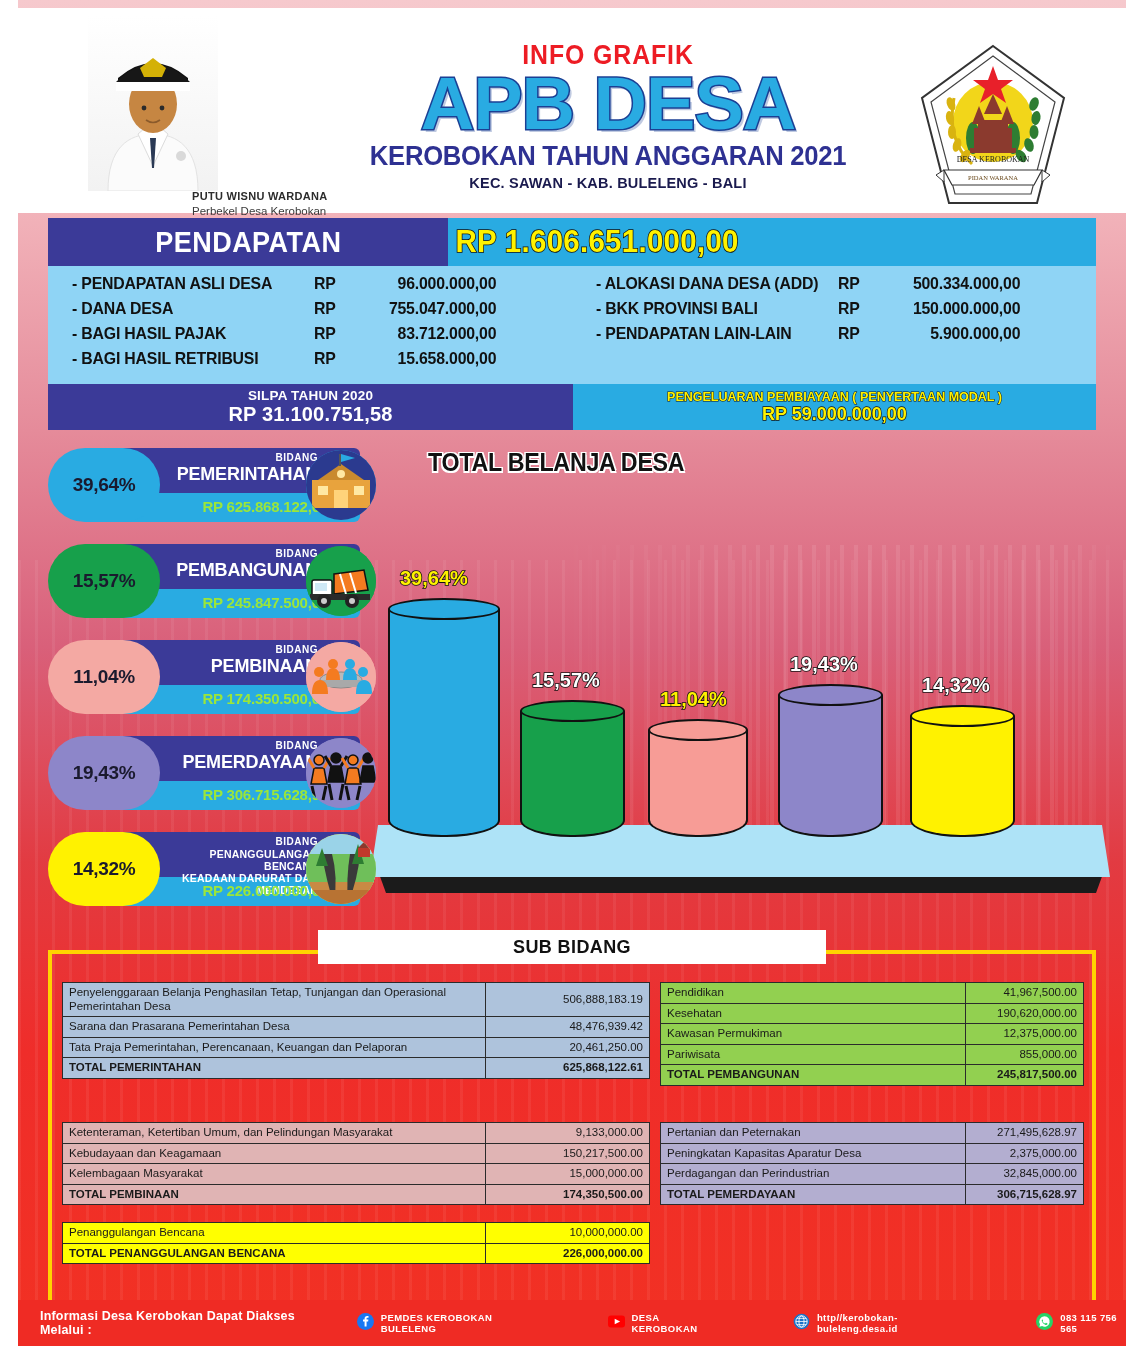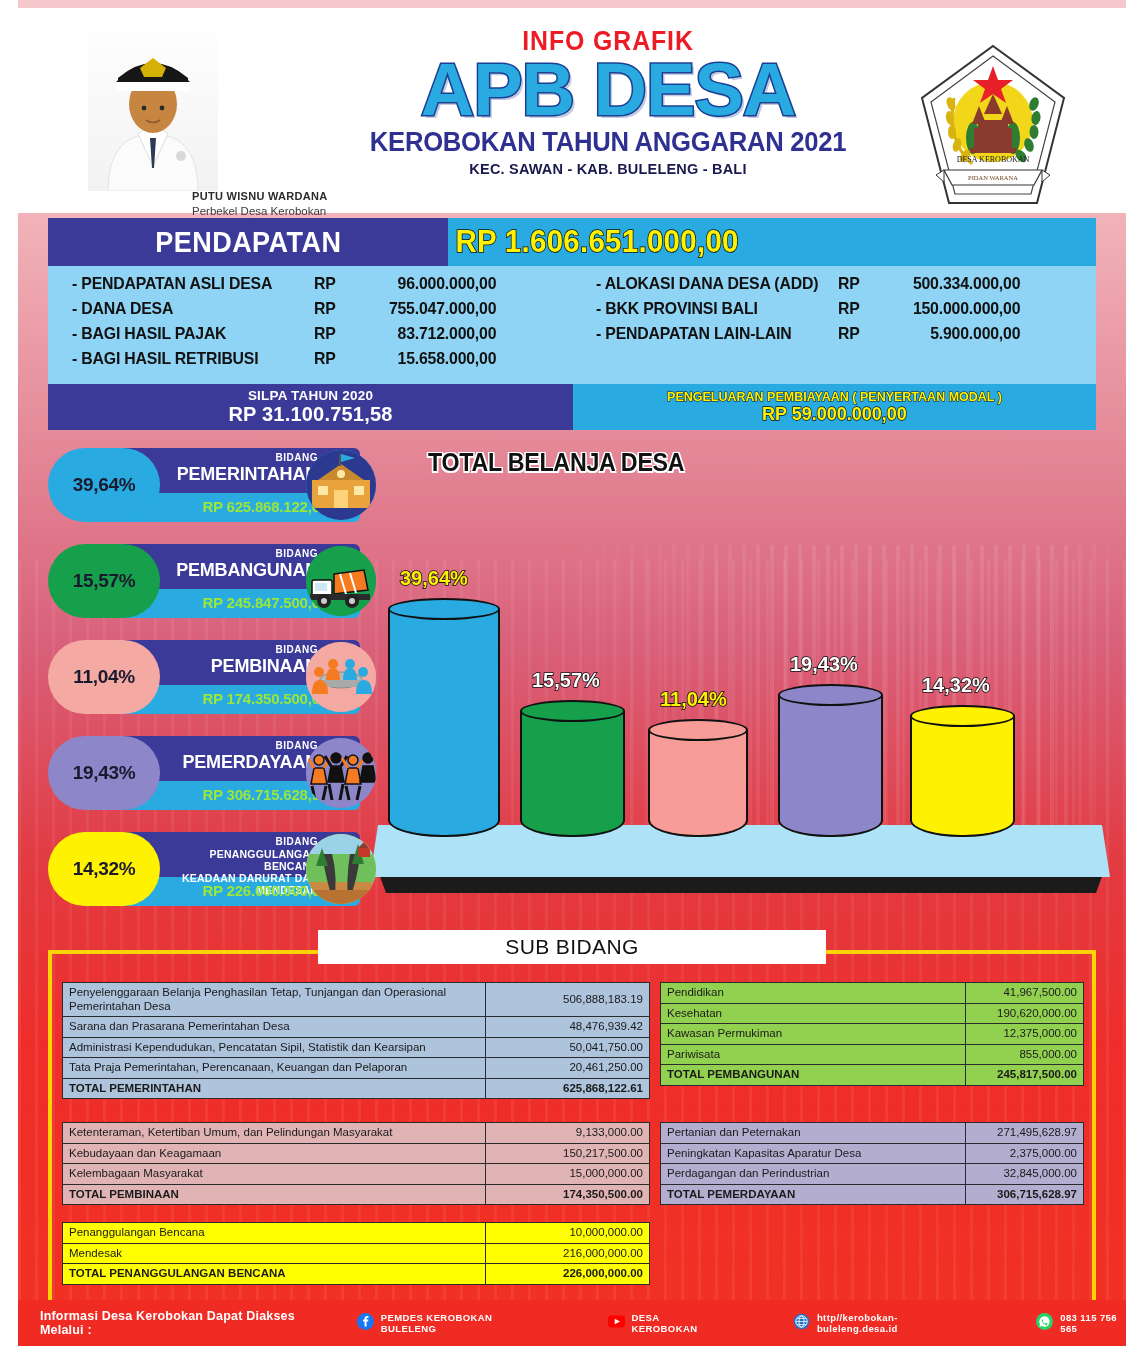--- a/index.html
+++ b/index.html
@@ -17,21 +17,21 @@
       -webkit-mask-image:linear-gradient(to right,transparent,black 40%,black 90%,transparent);
       mask-image:linear-gradient(to right,transparent,black 40%,black 90%,transparent);}
 
   
   .header{position:absolute;left:18px;top:8px;width:1108px;height:205px;background:#ffffff;}
   .photo-wrap{position:absolute;left:50px;top:0px;width:210px;height:205px;}
   .photo-person{position:absolute;left:20px;top:8px;width:130px;height:175px;}
   .cap-head{position:absolute;left:124px;top:182px;font-size:11px;font-weight:bold;letter-spacing:.3px;color:#2c2c2c;white-space:nowrap;}
   .cap-sub{position:absolute;left:124px;top:197px;font-size:11.5px;color:#3a3a3a;white-space:nowrap;}
 
-  .title-block{position:absolute;left:330px;top:18px;width:520px;text-align:center;}
+  .title-block{position:absolute;left:330px;top:32px;width:520px;text-align:center;}
   .t-info{font-size:27px;font-weight:bold;color:#ed1c24;letter-spacing:1px;font-family:"Liberation Sans Narrow","Liberation Sans",sans-serif;
           transform:scaleX(.92);}
   .t-apb{font-size:74px;line-height:.95;font-weight:bold;color:#29ABE2;letter-spacing:-1px;margin-top:-2px;
         -webkit-text-stroke:3px #1b3f94;paint-order:stroke fill;text-shadow:3px 3px 0 rgba(27,63,148,.28);}
   .t-sub1{font-size:27px;font-weight:bold;color:#2e3192;letter-spacing:-.3px;margin-top:2px;transform:scaleX(.95);}
   .t-sub2{font-size:14.5px;font-weight:bold;color:#1a1a4e;letter-spacing:.2px;margin-top:3px;}
 
   .emblem{position:absolute;left:900px;top:34px;width:150px;height:165px;}
 
   
@@ -86,21 +86,21 @@
   .cyl .body{position:absolute;left:0;bottom:0;width:100%;border:2.5px solid #111;border-top:none;box-sizing:border-box;
              border-radius:0 0 48% 48%/0 0 17px 17px;}
   .cyl .top{position:absolute;left:0;top:-11px;width:100%;height:22px;border:2.5px solid #111;border-radius:50%;box-sizing:border-box;}
   .cyl-lab{position:absolute;font-size:20px;font-weight:bold;white-space:nowrap;}
   .cyl-lab.y{color:#FFF200;-webkit-text-stroke:1.6px #111;paint-order:stroke fill;}
   .cyl-lab.w{color:#fff;-webkit-text-stroke:1.6px #111;paint-order:stroke fill;}
 
   
   .sb-frame{position:absolute;left:48px;top:950px;width:1048px;height:355px;border:4px solid #FFD400;box-sizing:border-box;}
   .sb-tag{position:absolute;left:318px;top:930px;width:508px;height:34px;background:#fff;display:flex;align-items:center;justify-content:center;}
-  .sb-tag span{font-size:21px;font-weight:normal;color:#111;letter-spacing:.4px;}
+  .sb-tag span{font-size:18px;font-weight:bold;color:#111;letter-spacing:.4px;}
 
   .tbl{position:absolute;border-collapse:collapse;table-layout:fixed;font-size:11.5px;color:#1a1a1a;}
   .tbl td{border:1px solid #2b2b2b;padding:3px 6px;line-height:13.5px;}
   .tbl td.num{text-align:right;}
   .tbl tr.tot td{font-weight:bold;}
   .t-gov td{background:#AEC3DC;}
   .t-bld td{background:#92D050;}
   .t-pbn td{background:#E0B4B4;margin-top:14px;}
   .t-pmd td{background:#B3AED0;}
   .t-bnc td{background:#FFFF00;}
@@ -471,24 +471,20 @@
       <tbody>
         <tr>
           <td>Penyelenggaraan Belanja Penghasilan Tetap, Tunjangan dan Operasional Pemerintahan Desa</td>
           <td class="num">506,888,183.19</td>
         </tr>
         <tr>
           <td>Sarana dan Prasarana Pemerintahan Desa</td>
           <td class="num">48,476,939.42</td>
         </tr>
         <tr>
-          <td>Administrasi Kependudukan, Pencatatan Sipil, Statistik dan Kearsipan</td>
-          <td class="num">50,041,750.00</td>
-        </tr>
-        <tr>
           <td>Tata Praja Pemerintahan, Perencanaan, Keuangan dan Pelaporan</td>
           <td class="num">20,461,250.00</td>
         </tr>
         <tr class="tot">
           <td>TOTAL PEMERINTAHAN</td>
           <td class="num">625,868,122.61</td>
         </tr>
       </tbody>
     </table>
   <table class="tbl t-bld" id="tbl1" style="left:660px;top:982px;width:424px;">
@@ -569,24 +565,20 @@
     </table>
   <table class="tbl t-bnc" id="tbl4" style="left:62px;top:1222px;width:588px;">
       <colgroup>
         <col style="width:72%">
         <col style="width:28%">
       </colgroup>
       <tbody>
         <tr>
           <td>Penanggulangan Bencana</td>
           <td class="num">10,000,000.00</td>
-        </tr>
-        <tr>
-          <td>Mendesak</td>
-          <td class="num">216,000,000.00</td>
         </tr>
         <tr class="tot">
           <td>TOTAL PENANGGULANGAN BENCANA</td>
           <td class="num">226,000,000.00</td>
         </tr>
       </tbody>
     </table>
 
   <div class="footer">
     <span class="f-lead">Informasi Desa Kerobokan Dapat Diakses Melalui :</span>

